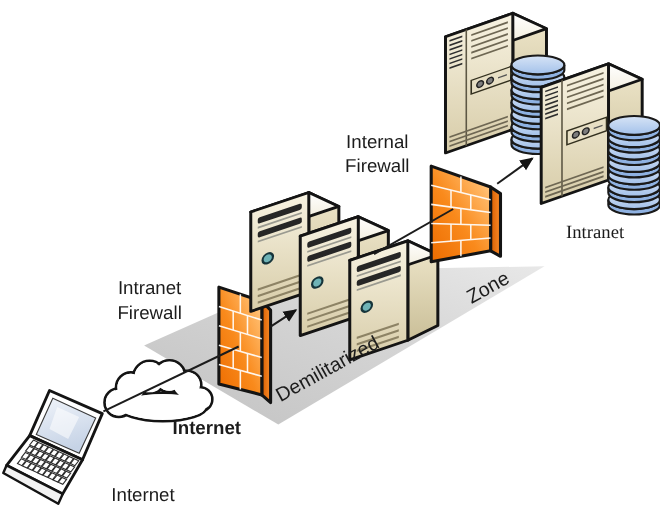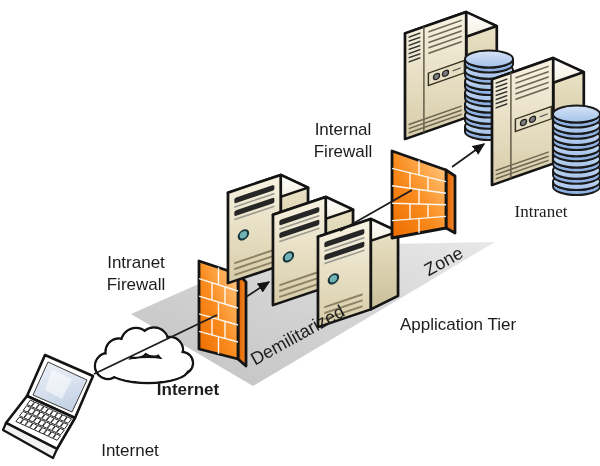--- a/index.html
+++ b/index.html
@@ -256,18 +256,17 @@
   <div>Firewall</div>
 </div>
 <div class="lbl" style="left:343px;top:141px;">
   <div>Internal</div>
   <div>Firewall</div>
 </div>
 <div class="lbl" style="left:188px;top:390px;font-weight:bold;">Internet</div>
 <div class="lbl" style="left:130px;top:451px;">Internet</div>
 <div class="lbl" style="left:541px;top:212px;font-family:Liberation Serif, serif;">Intranet</div>
 <div class="lbl" style="left:458px;top:325px;">
-  <div>Application Tier</div>
 </div>
 <div class="lbl rot" style="left:298px;top:336px;">Demilitarized</div>
 <div class="lbl rot" style="left:444px;top:262px;">Zone</div>
 
 </div>
 
 </body></html>

